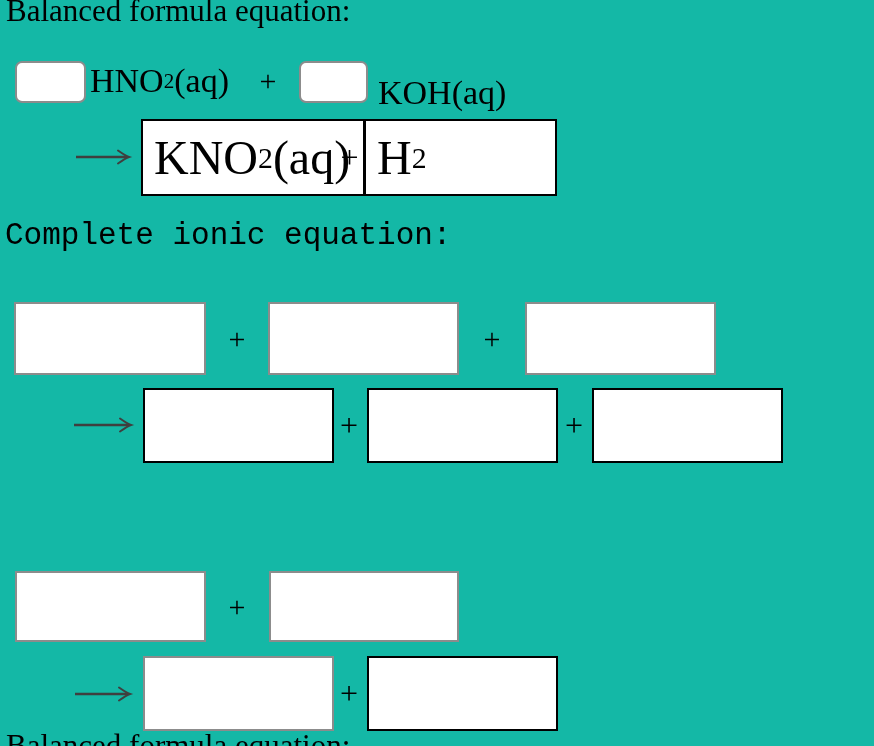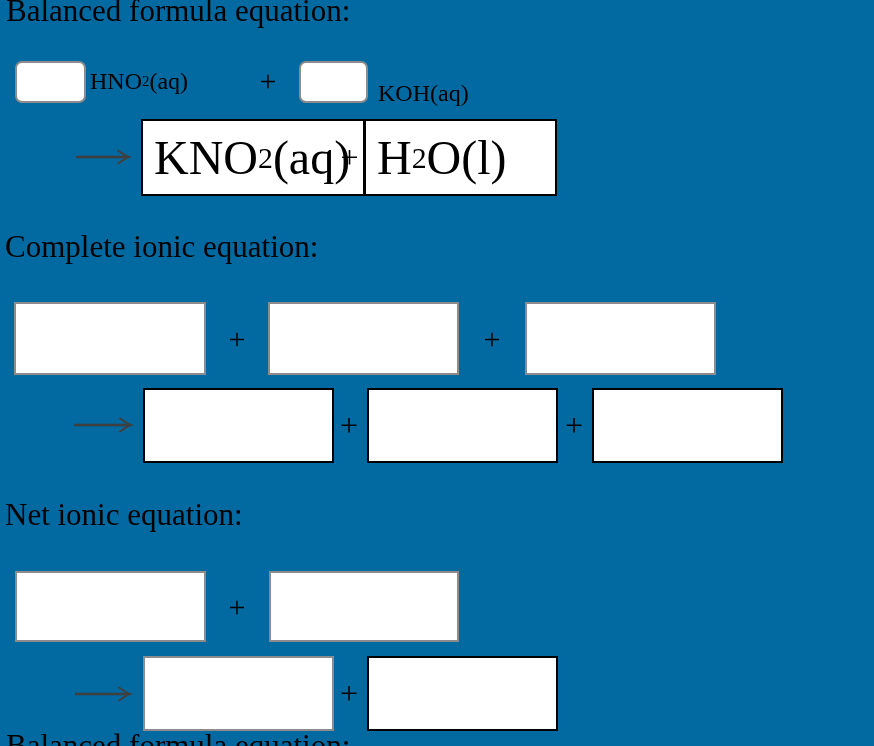--- a/index.html
+++ b/index.html
@@ -1,19 +1,19 @@
 <!DOCTYPE html>
 <html><head>
 <meta charset="utf-8">
 <style>
   html,body{margin:0;padding:0;background:#fff;}
   #screen{
     position:relative;
     width:874px;height:746px;
-    background:#0369a1;
+    background:#14b8a6;
     overflow:hidden;
     font-family:"Liberation Serif","DejaVu Serif",serif;
     color:#000;
   }
   .abs{position:absolute;}
   .heading{
     font-size:31px;
     line-height:36px;
     white-space:nowrap;
     color:#000;
@@ -32,21 +32,21 @@
     background:#fff;
     box-sizing:border-box;
   }
   .bbox{
     border:2.5px solid #000;
     background:#fff;
     box-sizing:border-box;
   }
   .frow{
     display:flex;align-items:center;
-    font-size:24px;white-space:nowrap;
+    font-size:34px;white-space:nowrap;
   }
   .prod-box{
     display:flex;align-items:center;
     font-size:48px;white-space:nowrap;
     padding-left:11px;
   }
   .plus{
     display:flex;align-items:center;justify-content:center;
     font-size:30px;
   }
@@ -94,45 +94,43 @@
       <span>KNO</span>
       <sub class="s">2</sub>
       <span>(aq)</span>
     </div>
 
   <div class="abs plus big" style="left:337px;top:119px;width:25px;height:77px;">+</div>
 
   <div class="abs bbox prod-box" style="left:364px;top:119px;width:193px;height:77px;">
       <span>H</span>
       <sub class="s">2</sub>
-      <span>O(l)</span>
     </div>
 
-  <div class="abs heading" style="left:5px;top:229px;">Complete ionic equation:</div>
+  <div class="abs heading" style="left:5px;top:218px;font-family:Liberation Mono, monospace;">Complete ionic equation:</div>
 
   <div class="abs gbox" style="left:14px;top:302px;width:192px;height:73px;"></div>
   <div class="abs plus" style="left:225px;top:302px;width:24px;height:73px;">+</div>
   <div class="abs gbox" style="left:268px;top:302px;width:191px;height:73px;"></div>
   <div class="abs plus" style="left:480px;top:302px;width:24px;height:73px;">+</div>
   <div class="abs gbox" style="left:525px;top:302px;width:191px;height:73px;"></div>
 
   <div class="abs arrow" style="left:73px;top:415px;">
     <svg width="64" height="20" viewBox="0 0 64 20">
       <path d="M1 10 H56" stroke="#3f3f3f" stroke-width="2.4" fill="none"></path>
       <path d="M47 3.5 C52 7 55 9 58 10 C55 11 52 13 47 16.5" stroke="#3f3f3f" stroke-width="2" fill="none" stroke-linecap="round"></path>
     </svg>
   </div>
 
   <div class="abs bbox" style="left:143px;top:388px;width:191px;height:75px;"></div>
   <div class="abs plus big" style="left:337px;top:388px;width:24px;height:75px;">+</div>
   <div class="abs bbox" style="left:367px;top:388px;width:191px;height:75px;"></div>
   <div class="abs plus big" style="left:562px;top:388px;width:24px;height:75px;">+</div>
   <div class="abs bbox" style="left:592px;top:388px;width:191px;height:75px;"></div>
 
-  <div class="abs heading" style="left:5px;top:497px;">Net ionic equation:</div>
 
   <div class="abs gbox" style="left:15px;top:571px;width:191px;height:71px;"></div>
   <div class="abs plus" style="left:225px;top:571px;width:24px;height:71px;">+</div>
   <div class="abs gbox" style="left:269px;top:571px;width:190px;height:71px;"></div>
 
   <div class="abs arrow" style="left:74px;top:684px;">
     <svg width="62" height="20" viewBox="0 0 62 20">
       <path d="M1 10 H54" stroke="#3f3f3f" stroke-width="2.4" fill="none"></path>
       <path d="M45 3.5 C50 7 53 9 56 10 C53 11 50 13 45 16.5" stroke="#3f3f3f" stroke-width="2" fill="none" stroke-linecap="round"></path>
     </svg>

